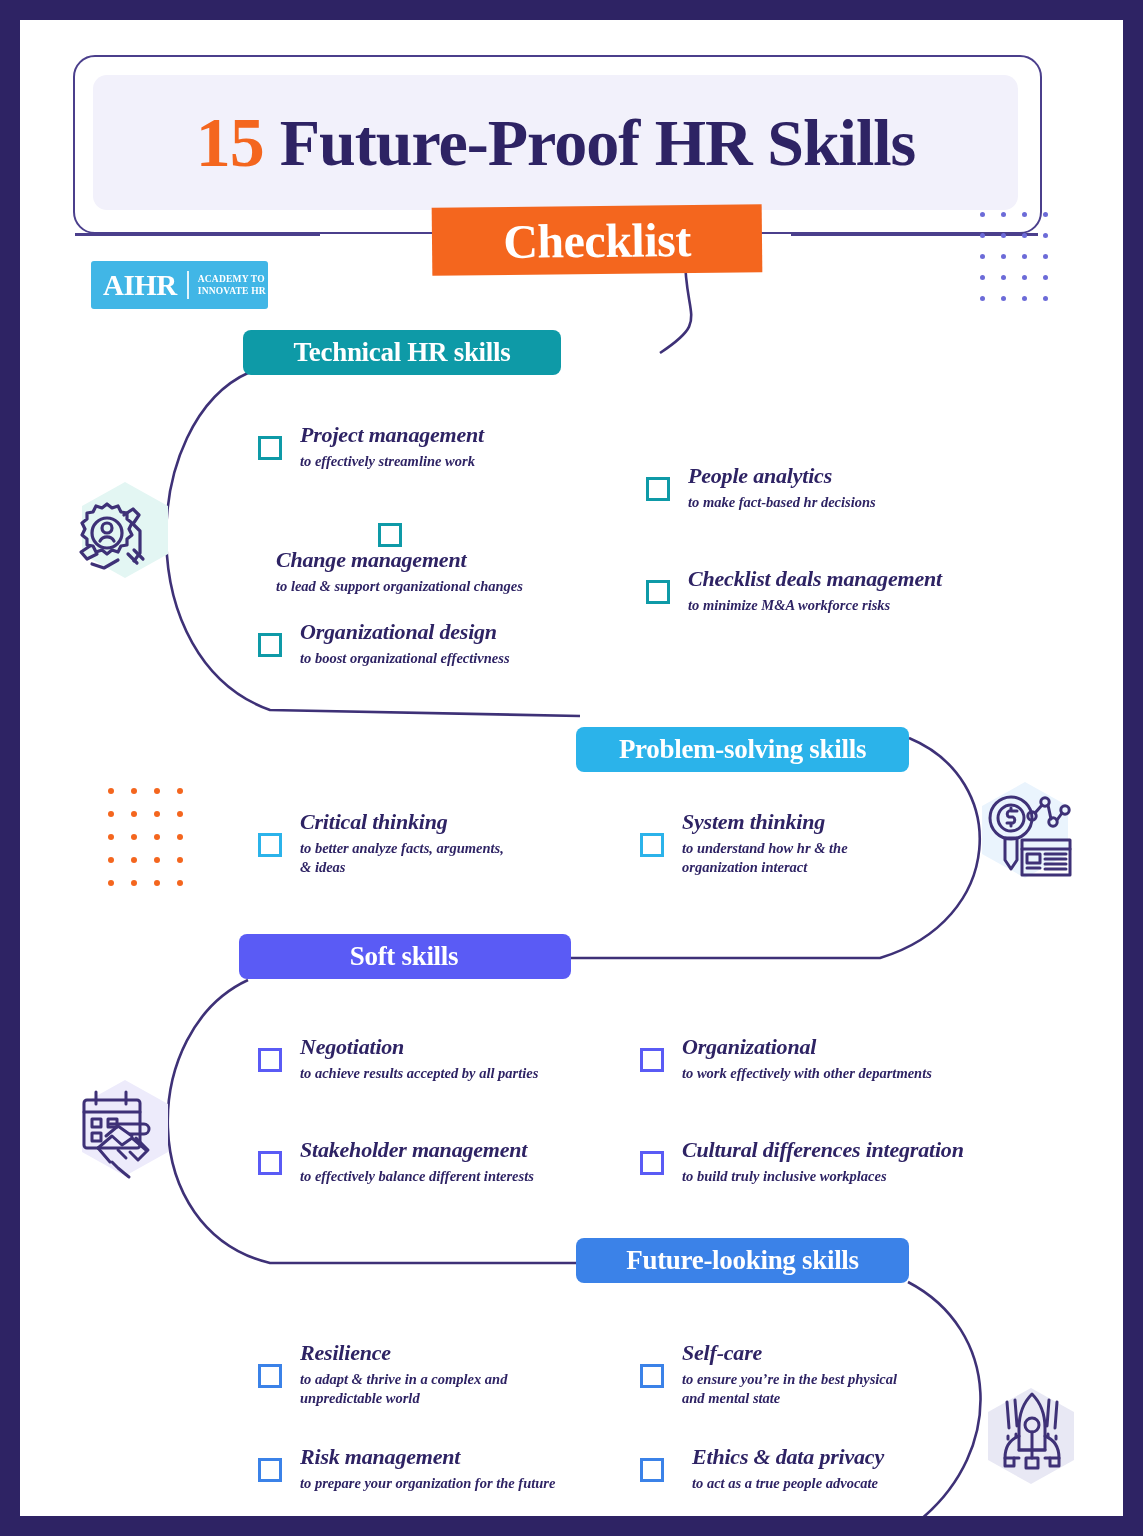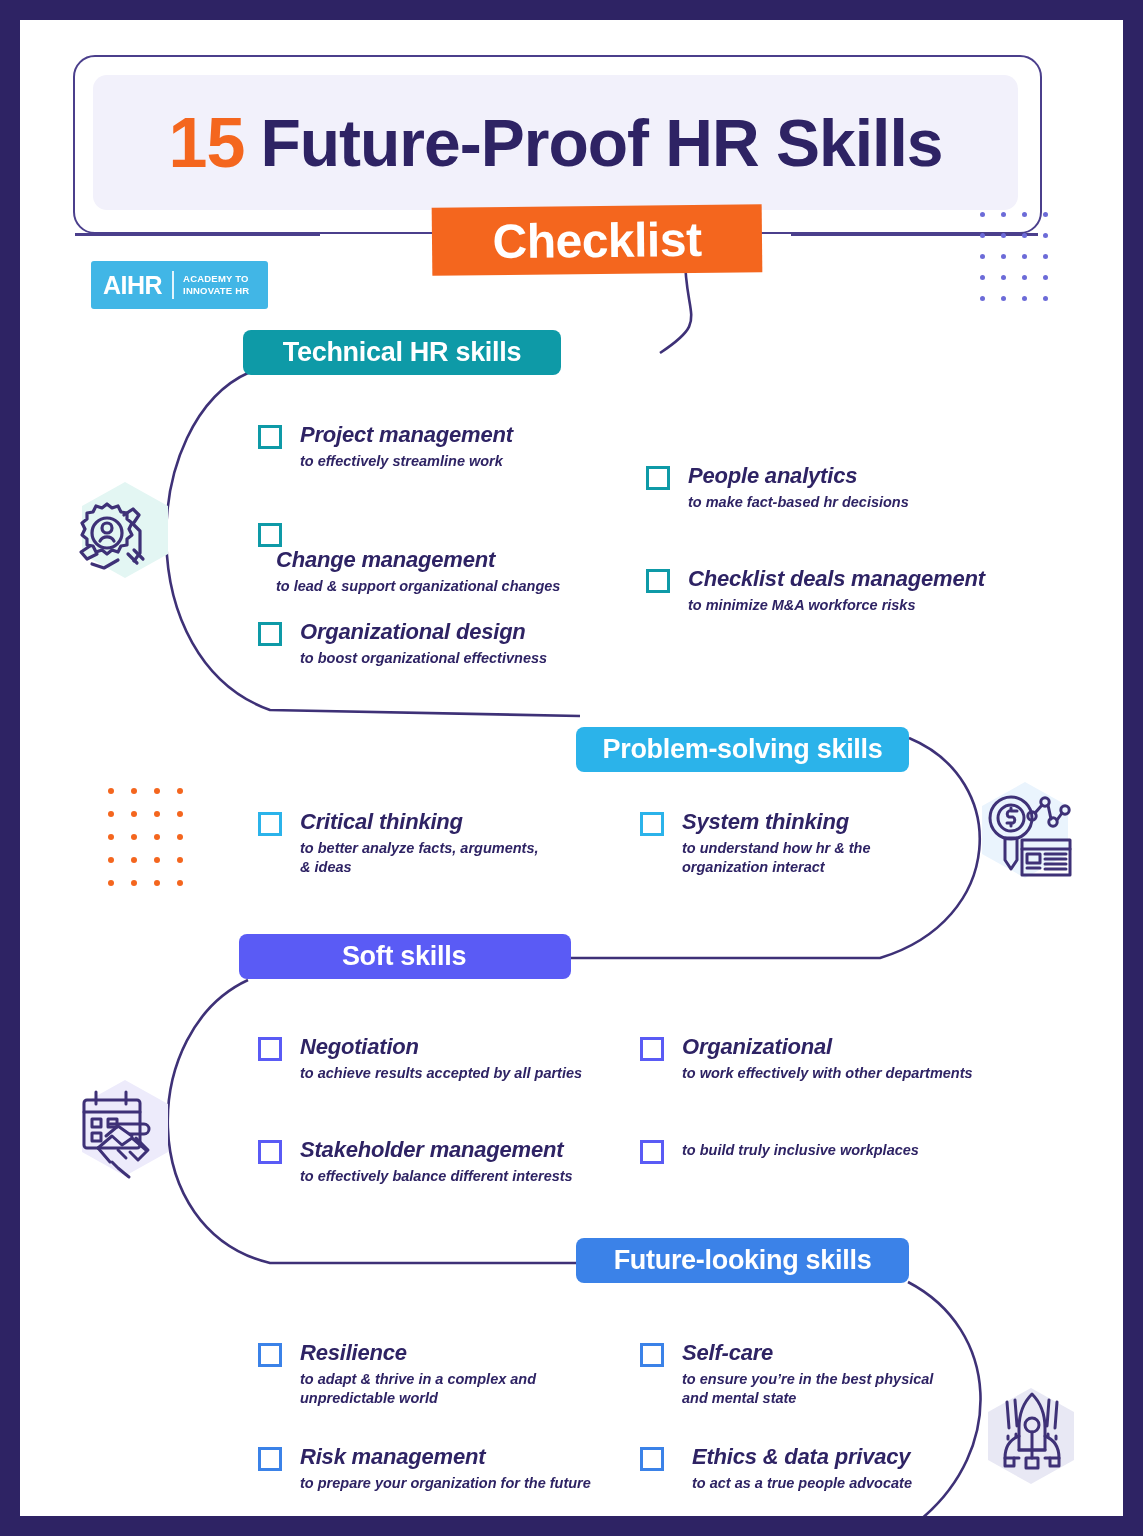--- a/index.html
+++ b/index.html
@@ -8,20 +8,21 @@
     background:#2E2364;
     font-family:"Liberation Sans", sans-serif;
     overflow:hidden;
   }
   .page{
     position:absolute;
     left:20px;top:20px;
     width:1103px;height:1496px;
     background:#ffffff;
     overflow:hidden;
+    font-family:Liberation Serif, serif;
   }
   
   .hdr-outline{
     position:absolute;left:53px;top:35px;width:965px;height:175px;
     border:2.5px solid #4B3F8C;border-radius:22px;background:transparent;
   }
   .hdr-inner{
     position:absolute;left:73px;top:55px;width:925px;height:135px;
     background:#F2F1FB;border-radius:14px;
   }
@@ -41,42 +42,42 @@
     font-size:48px;font-weight:bold;color:#ffffff;letter-spacing:-0.5px;
     transform:rotate(-0.6deg);
   }
   
   .logo{
     position:absolute;left:71px;top:241px;width:177px;height:48px;
     background:#41B6E6;border-radius:3px;
     display:flex;align-items:center;
   }
   .logo .lg-main{
-    font-size:25px;font-weight:bold;color:#fff;letter-spacing:-0.5px;
+    font-size:29px;font-weight:bold;color:#fff;letter-spacing:-0.5px;
     padding-left:12px;padding-right:10px;
   }
   .logo .lg-div{width:2px;height:28px;background:#fff;opacity:.85;}
   .logo .lg-sub{
     font-size:9.5px;font-weight:bold;color:#fff;line-height:12px;
     padding-left:9px;letter-spacing:.2px;
   }
   
   .dots{position:absolute;display:grid;}
   .dots span{display:block;border-radius:50%;}
   
   .connectors{position:absolute;left:0;top:0;width:1103px;height:1496px;pointer-events:none;}
   
   .pill{
     position:absolute;height:45px;border-radius:8px;
     display:flex;align-items:center;justify-content:center;
     color:#ffffff;font-size:27px;font-weight:bold;letter-spacing:-0.3px;
     white-space:nowrap;padding:0 24px;box-sizing:border-box;
   }
   
-  .item{position:absolute;display:flex;align-items:flex-start;}
+  .item{position:absolute;display:flex;align-items:center;}
   .cbox{
     width:24px;height:24px;box-sizing:border-box;
     border:3.5px solid #0E9AA7;background:#fff;flex:0 0 auto;margin-top:3px;
   }
   .itxt{margin-left:18px;}
   .ititle{
     font-size:22px;font-weight:bold;font-style:italic;color:#2E2364;
     line-height:26px;white-space:nowrap;letter-spacing:-0.2px;
   }
   .idesc{
@@ -306,20 +307,21 @@
   <div class="item" style="left:620px;top:1014px;">
     <div class="cbox" style="border-color:#5A5BF5;"></div>
     <div class="itxt">
       <div class="ititle">Organizational</div>
       <div class="idesc">to work effectively with other departments</div>
     </div>
   </div>
   <div class="item" style="left:620px;top:1117px;">
     <div class="cbox" style="border-color:#5A5BF5;"></div>
     <div class="itxt">
+      <div class="ititle">Cultural differences integration</div>
       <div class="idesc">to build truly inclusive workplaces</div>
     </div>
   </div>
 
   <div class="pill" style="left:556px;top:1218px;min-width:333px;background:#3B82E8;">
     <span>Future-looking skills</span>
   </div>
 
   <div class="hexblob" style="left:968px;top:1368px;background:#E8E8F4;"></div>
   <div class="ico" style="left:960px;top:1358px;">

